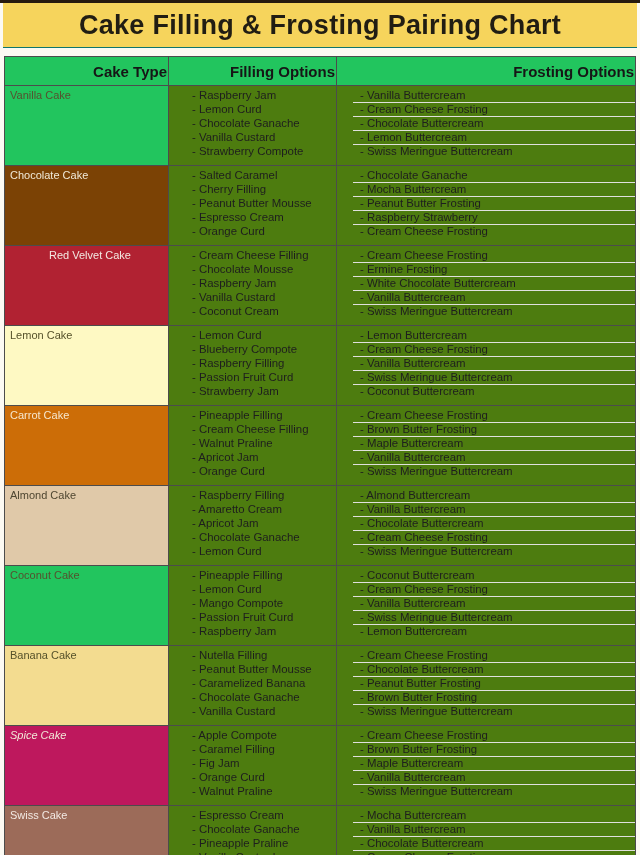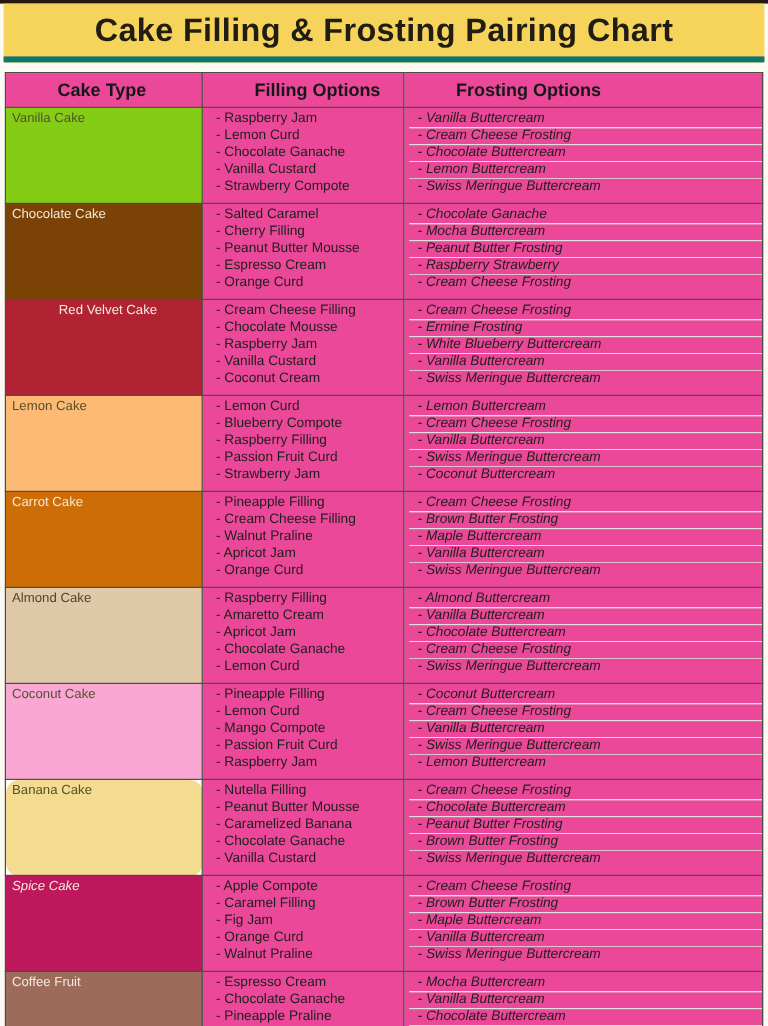--- a/index.html
+++ b/index.html
@@ -9,51 +9,51 @@
     font-family:"Liberation Sans",sans-serif;
     -webkit-font-smoothing:antialiased;
     overflow:hidden;
   }
   .top-strip{height:3px;background:#261A0E;}
   .banner{
     background:#F6D45C;
     height:44px;
     margin:0 3px;
     display:flex;align-items:center;justify-content:center;
-    border-bottom:5px solid #0f766e;
+    border-bottom:1px solid #0f766e;
   }
   .banner h1{
     margin:0;font-size:27px;font-weight:700;
     color:#211D13;letter-spacing:.3px;
   }
   table{
     border-collapse:collapse;
     table-layout:fixed;
     width:632px;
     margin:8px 4px 0 4px;
     background:#FEFEFD;
   }
   th,td{border:1px solid #4C4C4C;}
   th{
     height:26px;
     font-size:15px;font-weight:600;color:#161616;
-    background:#ec4899;text-align:left;padding-left:43px;
-  }
-  td{vertical-align:top;background:#ec4899;padding:2px 0 0 4px;height:73px;}
+    background:#22c55e;text-align:right;padding-left:43px;
+  }
+  td{vertical-align:top;background:#4d7c0f;padding:2px 0 0 16px;height:73px;}
   td.cake{
     padding:3px 5px;
     font-size:11px;font-weight:400;
   }
   .item{
     font-size:11.4px;line-height:14.1px;
     padding-left:7px;color:#1E1E1E;
     white-space:nowrap;overflow:hidden;
   }
   .item::before{content:"- ";}
-  .frost .item{box-shadow:0 1px 0 #E0E0DD;font-style:italic;}
+  .frost .item{box-shadow:0 1px 0 #E0E0DD;}
   .frost .item:last-child{box-shadow:none;}
 </style>
 </head>
 <body>
 
 <div class="page">
   <div class="top-strip"></div>
 
   <header class="banner">
     <h1>Cake Filling &amp; Frosting Pairing Chart</h1>
@@ -67,21 +67,21 @@
     </colgroup>
     <thead>
       <tr>
         <th>Cake Type</th>
         <th>Filling Options</th>
         <th>Frosting Options</th>
       </tr>
     </thead>
     <tbody>
         <tr>
-          <td class="cake" style="background: #84cc16; color: rgb(86, 81, 47);"><span>Vanilla Cake</span></td>
+          <td class="cake" style="background: #22c55e; color: rgb(86, 81, 47);"><span>Vanilla Cake</span></td>
           <td class="fill">
             <div class="item">Raspberry Jam</div>
             <div class="item">Lemon Curd</div>
             <div class="item">Chocolate Ganache</div>
             <div class="item">Vanilla Custard</div>
             <div class="item">Strawberry Compote</div>
           </td>
           <td class="frost">
             <div class="item">Vanilla Buttercream</div>
             <div class="item">Cream Cheese Frosting</div>
@@ -112,27 +112,27 @@
           <td class="fill">
             <div class="item">Cream Cheese Filling</div>
             <div class="item">Chocolate Mousse</div>
             <div class="item">Raspberry Jam</div>
             <div class="item">Vanilla Custard</div>
             <div class="item">Coconut Cream</div>
           </td>
           <td class="frost">
             <div class="item">Cream Cheese Frosting</div>
             <div class="item">Ermine Frosting</div>
-            <div class="item">White Blueberry Buttercream</div>
-            <div class="item">Vanilla Buttercream</div>
-            <div class="item">Swiss Meringue Buttercream</div>
-          </td>
-        </tr>
-        <tr>
-          <td class="cake" style="background: #fdba74; color: rgb(85, 81, 42);"><span>Lemon Cake</span></td>
+            <div class="item">White Chocolate Buttercream</div>
+            <div class="item">Vanilla Buttercream</div>
+            <div class="item">Swiss Meringue Buttercream</div>
+          </td>
+        </tr>
+        <tr>
+          <td class="cake" style="background: #fef9c3; color: rgb(85, 81, 42);"><span>Lemon Cake</span></td>
           <td class="fill">
             <div class="item">Lemon Curd</div>
             <div class="item">Blueberry Compote</div>
             <div class="item">Raspberry Filling</div>
             <div class="item">Passion Fruit Curd</div>
             <div class="item">Strawberry Jam</div>
           </td>
           <td class="frost">
             <div class="item">Lemon Buttercream</div>
             <div class="item">Cream Cheese Frosting</div>
@@ -169,38 +169,38 @@
           </td>
           <td class="frost">
             <div class="item">Almond Buttercream</div>
             <div class="item">Vanilla Buttercream</div>
             <div class="item">Chocolate Buttercream</div>
             <div class="item">Cream Cheese Frosting</div>
             <div class="item">Swiss Meringue Buttercream</div>
           </td>
         </tr>
         <tr>
-          <td class="cake" style="background: #f9a8d4; color: rgb(85, 81, 47);"><span>Coconut Cake</span></td>
+          <td class="cake" style="background: #22c55e; color: rgb(85, 81, 47);"><span>Coconut Cake</span></td>
           <td class="fill">
             <div class="item">Pineapple Filling</div>
             <div class="item">Lemon Curd</div>
             <div class="item">Mango Compote</div>
             <div class="item">Passion Fruit Curd</div>
             <div class="item">Raspberry Jam</div>
           </td>
           <td class="frost">
             <div class="item">Coconut Buttercream</div>
             <div class="item">Cream Cheese Frosting</div>
             <div class="item">Vanilla Buttercream</div>
             <div class="item">Swiss Meringue Buttercream</div>
             <div class="item">Lemon Buttercream</div>
           </td>
         </tr>
         <tr>
-          <td class="cake" style="background: rgb(243, 220, 144); color: rgb(85, 81, 42); border-radius: 11px;"><span>Banana Cake</span></td>
+          <td class="cake" style="background: rgb(243, 220, 144); color: rgb(85, 81, 42);"><span>Banana Cake</span></td>
           <td class="fill">
             <div class="item">Nutella Filling</div>
             <div class="item">Peanut Butter Mousse</div>
             <div class="item">Caramelized Banana</div>
             <div class="item">Chocolate Ganache</div>
             <div class="item">Vanilla Custard</div>
           </td>
           <td class="frost">
             <div class="item">Cream Cheese Frosting</div>
             <div class="item">Chocolate Buttercream</div>
@@ -220,21 +220,21 @@
           </td>
           <td class="frost">
             <div class="item">Cream Cheese Frosting</div>
             <div class="item">Brown Butter Frosting</div>
             <div class="item">Maple Buttercream</div>
             <div class="item">Vanilla Buttercream</div>
             <div class="item">Swiss Meringue Buttercream</div>
           </td>
         </tr>
         <tr>
-          <td class="cake" style="background: rgb(156, 107, 89); color: rgb(242, 233, 227);"><span>Coffee Fruit</span></td>
+          <td class="cake" style="background: rgb(156, 107, 89); color: rgb(242, 233, 227);"><span>Swiss Cake</span></td>
           <td class="fill">
             <div class="item">Espresso Cream</div>
             <div class="item">Chocolate Ganache</div>
             <div class="item">Pineapple Praline</div>
             <div class="item">Vanilla Custard</div>
           </td>
           <td class="frost">
             <div class="item">Mocha Buttercream</div>
             <div class="item">Vanilla Buttercream</div>
             <div class="item">Chocolate Buttercream</div>

